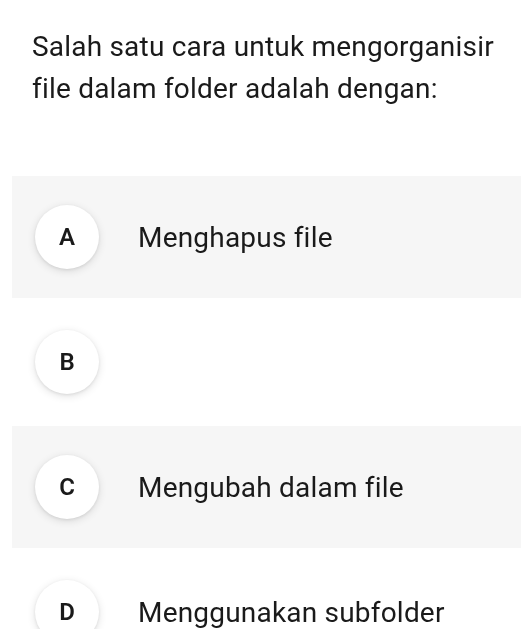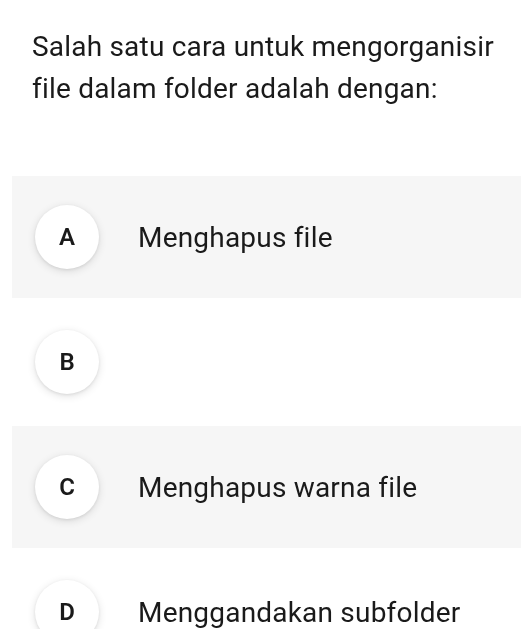--- a/index.html
+++ b/index.html
@@ -69,21 +69,21 @@
     <div class="option-badge">A</div>
     <div class="option-label">Menghapus file</div>
   </div>
 
   <div class="option-row plain">
     <div class="option-badge">B</div>
   </div>
 
   <div class="option-row shaded">
     <div class="option-badge">C</div>
-    <div class="option-label">Menghapus warna file</div>
+    <div class="option-label">Mengubah dalam file</div>
   </div>
 
   <div class="option-row plain">
     <div class="option-badge">D</div>
-    <div class="option-label">Menggandakan subfolder</div>
+    <div class="option-label">Menggunakan subfolder</div>
   </div>
 
 </div>
 
 </body></html>

